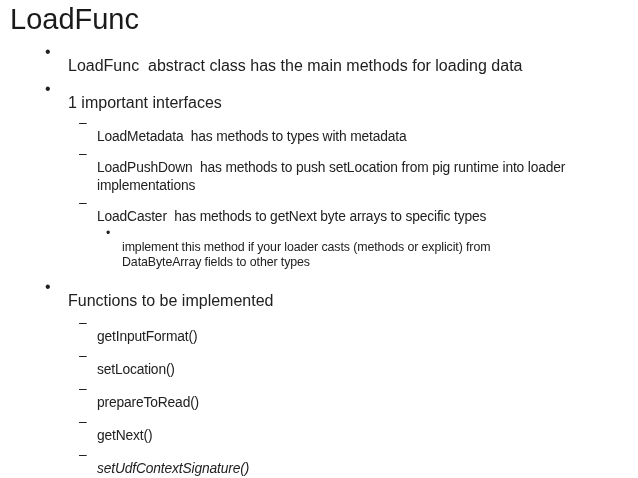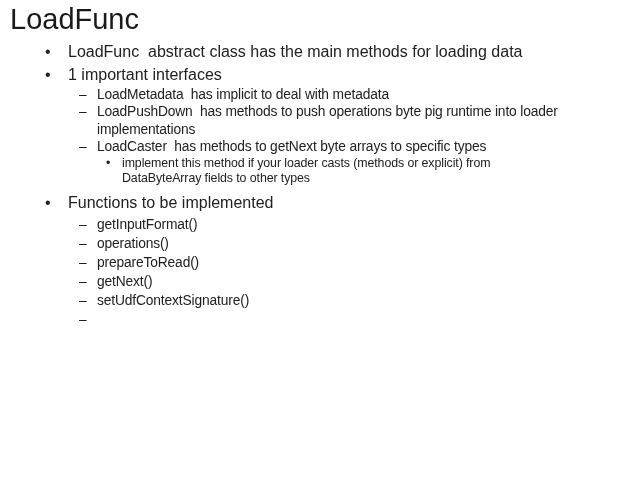--- a/index.html
+++ b/index.html
@@ -35,20 +35,21 @@
     left: 0;
     top: 41px;
     width: 638px;
   }
   .row {
     display: flex;
     align-items: flex-start;
   }
   .row .txt {
     white-space: pre-wrap;
+    margin-top: 14px;
   }
   
   .lvl1 {
     padding-left: 45px;
     font-size: 16px;
     line-height: 22.5px;
   }
   .lvl1 .marker {
     width: 23px;
     flex: 0 0 23px;
@@ -83,20 +84,21 @@
   }
   
   .fn {
     line-height: 19px;
   }
   
   .gap {
     margin-top: 6px;
   }
   .italic .txt {
+    font-style: italic;
   }
 </style>
 </head>
 <body>
 
 <div class="slide">
   <div class="slide-title">LoadFunc</div>
 
   <div class="content">
 
@@ -105,26 +107,26 @@
       <span class="txt">LoadFunc  abstract class has the main methods for loading data</span>
     </div>
 
     <div class="row lvl1">
       <span class="marker">•</span>
       <span class="txt">1 important interfaces</span>
     </div>
 
     <div class="row lvl2">
       <span class="marker">–</span>
-      <span class="txt">LoadMetadata  has implicit to deal with metadata</span>
+      <span class="txt">LoadMetadata  has methods to types with metadata</span>
     </div>
 
     <div class="row lvl2">
       <span class="marker">–</span>
-      <span class="txt">LoadPushDown  has methods to push operations byte pig runtime into loader implementations</span>
+      <span class="txt">LoadPushDown  has methods to push setLocation from pig runtime into loader implementations</span>
     </div>
 
     <div class="row lvl2">
       <span class="marker">–</span>
       <span class="txt">LoadCaster  has methods to getNext byte arrays to specific types</span>
     </div>
 
     <div class="row lvl3">
       <span class="marker">•</span>
       <span class="txt">implement this method if your loader casts (methods or explicit) from DataByteArray fields to other types</span>
@@ -135,21 +137,21 @@
       <span class="txt">Functions to be implemented</span>
     </div>
 
     <div class="row lvl2 fn">
       <span class="marker">–</span>
       <span class="txt">getInputFormat()</span>
     </div>
 
     <div class="row lvl2 fn">
       <span class="marker">–</span>
-      <span class="txt">operations()</span>
+      <span class="txt">setLocation()</span>
     </div>
 
     <div class="row lvl2 fn">
       <span class="marker">–</span>
       <span class="txt">prepareToRead()</span>
     </div>
 
     <div class="row lvl2 fn">
       <span class="marker">–</span>
       <span class="txt">getNext()</span>

